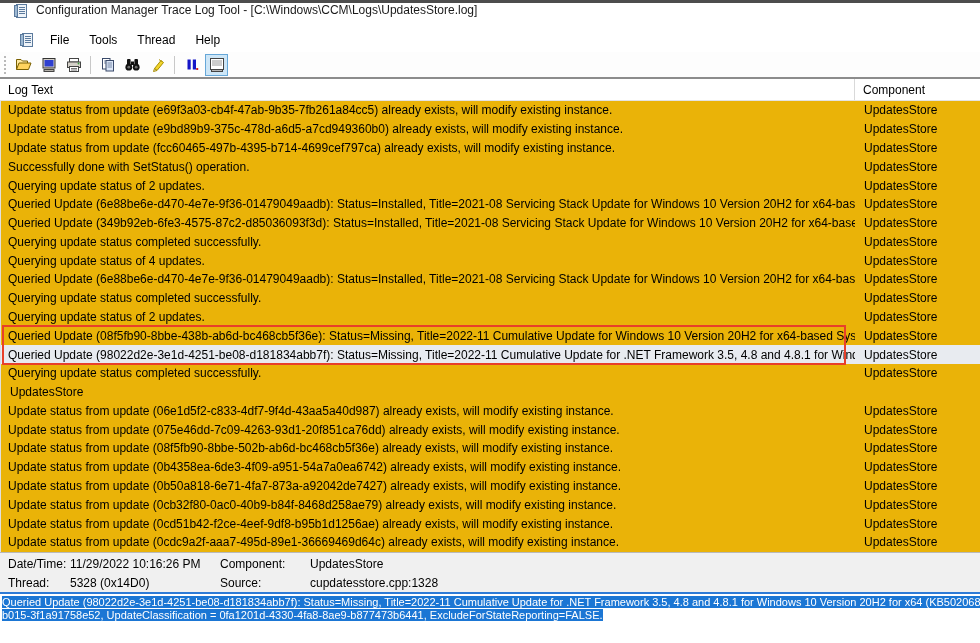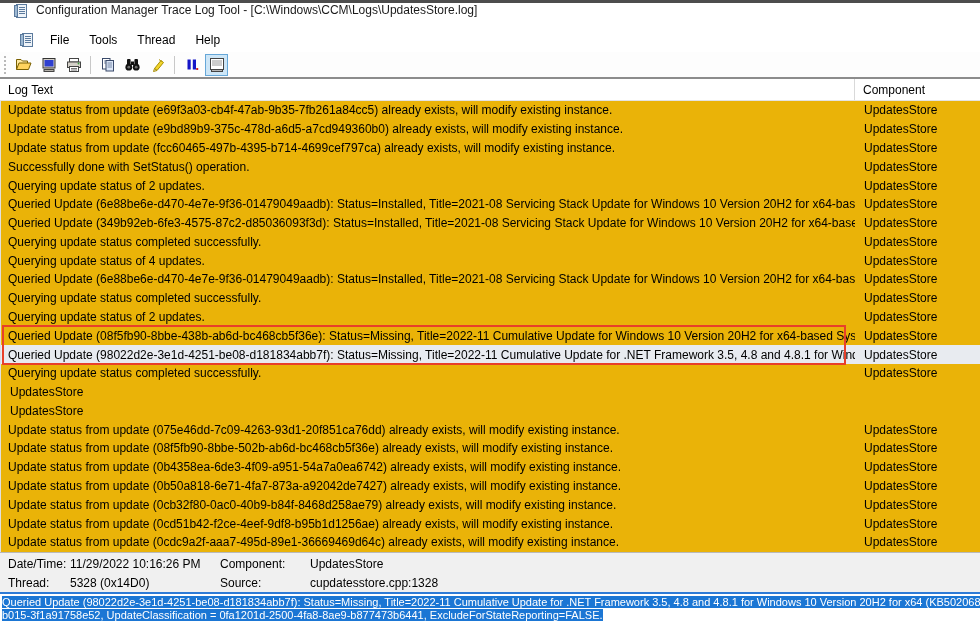--- a/index.html
+++ b/index.html
@@ -244,20 +244,21 @@
     <div class="cell-comp">UpdatesStore</div>
   </div>
       <div class="row">
     <div class="cell-text">Querying update status completed successfully.</div>
     <div class="cell-comp">UpdatesStore</div>
   </div>
       <div class="row">
     <div class="cell-comp">UpdatesStore</div>
   </div>
       <div class="row">
+    <div class="cell-text">Update status from update (06e1d5f2-c833-4df7-9f4d-43aa5a40d987) already exists, will modify existing instance.</div>
     <div class="cell-comp">UpdatesStore</div>
   </div>
       <div class="row">
     <div class="cell-text">Update status from update (075e46dd-7c09-4263-93d1-20f851ca76dd) already exists, will modify existing instance.</div>
     <div class="cell-comp">UpdatesStore</div>
   </div>
       <div class="row">
     <div class="cell-text">Update status from update (08f5fb90-8bbe-502b-ab6d-bc468cb5f36e) already exists, will modify existing instance.</div>
     <div class="cell-comp">UpdatesStore</div>
   </div>
@@ -290,16 +291,16 @@
     <div class="d-label">Component:</div>
     <div class="d-value">UpdatesStore</div>
     <div class="d-label">Thread:</div>
     <div class="d-value">5328 (0x14D0)</div>
     <div class="d-label">Source:</div>
     <div class="d-value">cupdatesstore.cpp:1328</div>
   </div>
 
   <div class="preview-pane">
     <div class="pv-line"><span class="hl">Queried Update (98022d2e-3e1d-4251-be08-d181834abb7f): Status=Missing, Title=2022-11 Cumulative Update for .NET Framework 3.5, 4.8 and 4.8.1 for Windows 10 Version 20H2 for x64 (KB5020686), b</span></div>
-    <div class="pv-line"><span class="hl">b015-3f1a91758e52, UpdateClassification = 0fa1201d-2500-4fa8-8ae9-b877473b6441, ExcludeForStateReporting=FALSE.</span></div>
+    <div class="pv-line"><span class="hl">b015-3f1a91758e52, UpdateClassification = 0fa1201d-4330-4fa8-8ae9-b877473b6441, ExcludeForStateReporting=FALSE.</span></div>
   </div>
 
 </div>
 
 </body></html>

